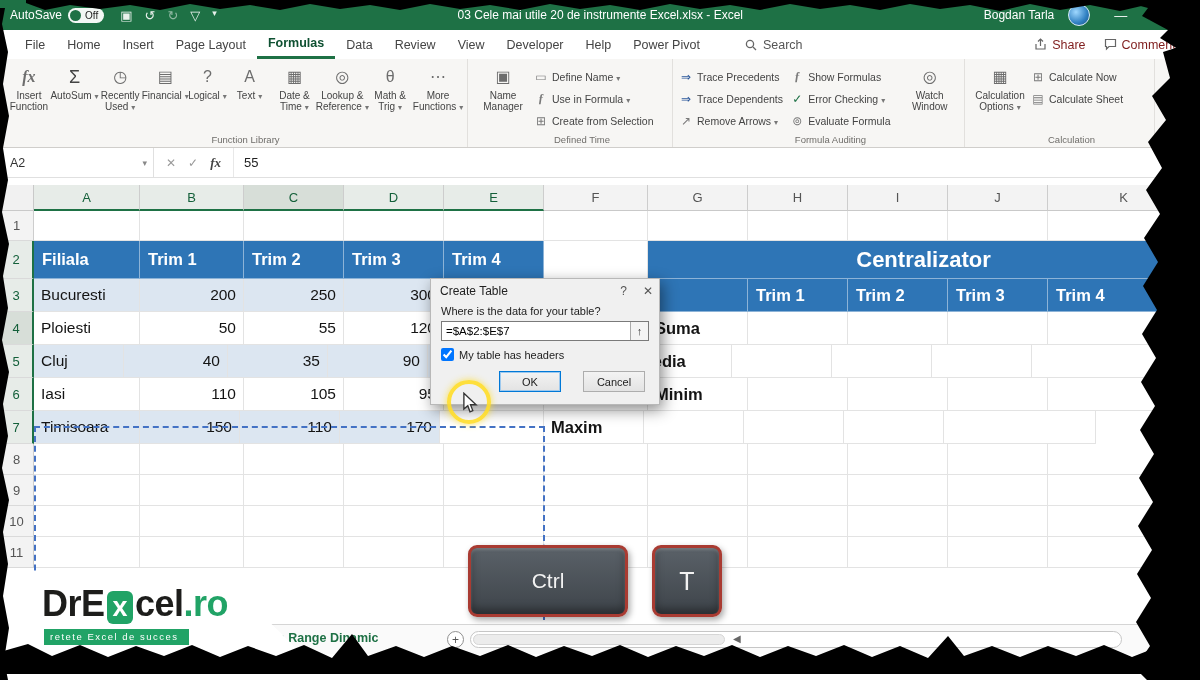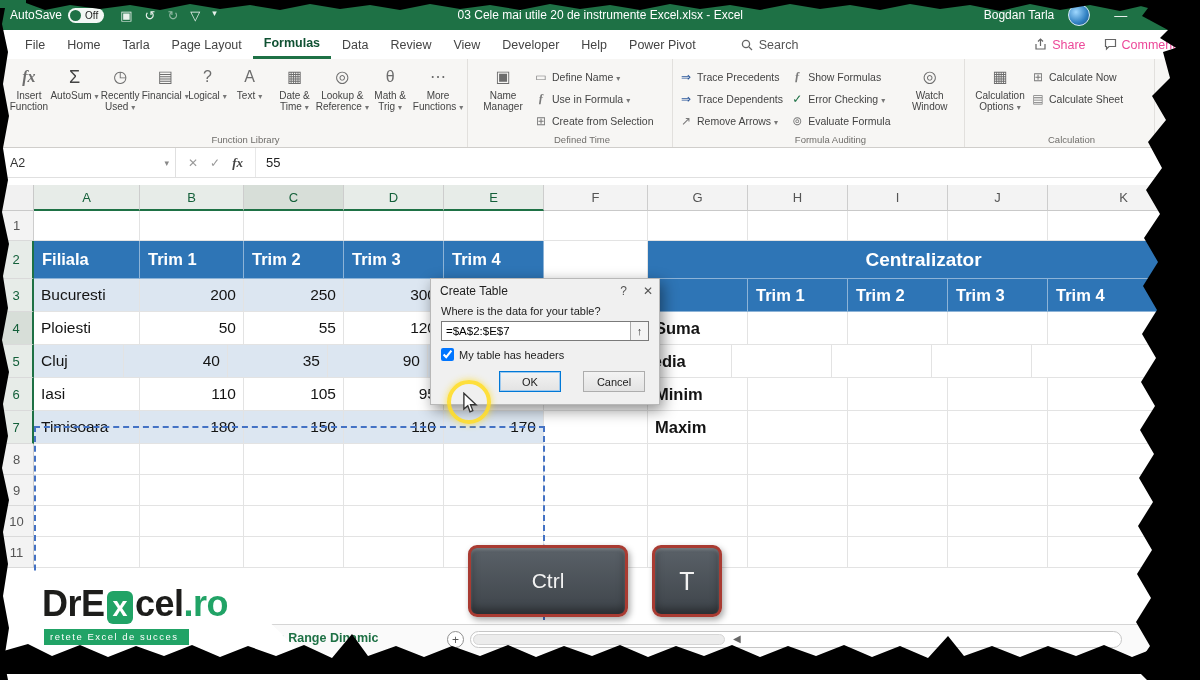--- a/index.html
+++ b/index.html
@@ -20,42 +20,42 @@
   .avatar{width:22px;height:22px;border-radius:50%;
           background:radial-gradient(circle at 35% 35%, #9fd8ff, #2f7fc1 60%, #1b4f7e);border:1px solid #d9ecf7;}
   .winbtns{display:flex;gap:22px;font-size:13px;margin-left:10px;}
 
   
   .menubar{position:absolute;left:0;top:30px;right:0;height:29px;background:#fff;
            display:flex;align-items:center;font-size:12.5px;color:#444;padding-left:14px;z-index:3;}
   .mtab{padding:0 11px;height:100%;display:flex;align-items:center;cursor:default;}
   .mtab.active{color:#0f5132;border-bottom:3px solid #1E7145;font-weight:bold;}
   .msearch{display:flex;align-items:center;gap:6px;margin-left:34px;color:#555;}
-  .mright{margin-left:auto;display:flex;align-items:flex-start;gap:18px;margin-right:18px;color:#ec4899;}
+  .mright{margin-left:auto;display:flex;align-items:flex-start;gap:18px;margin-right:18px;color:#7f1d1d;}
   .mbtn{display:flex;align-items:center;gap:5px;}
 
   
   .ribbon{position:absolute;left:0;top:59px;right:0;height:89px;background:#F7F6F4;
           border-bottom:1px solid #D0CECB;display:flex;z-index:3;}
   .rgroup{position:relative;height:100%;border-right:1px solid #E2E0DD;
           display:flex;align-items:flex-start;padding:5px 6px 16px 6px;gap:2px;}
   .glabel{position:absolute;left:0;right:0;bottom:2px;text-align:center;font-size:9.5px;color:#6f6d6a;padding-left:24px;}
   .bigbtn{display:flex;flex-direction:column;align-items:center;gap:2px;padding:2px 2px;min-width:40px;}
   .bigbtn .ic{font-size:16px;height:22px;line-height:22px;color:#6d6d6d;}
   .bigbtn .lbl{font-size:10px;line-height:1.12;text-align:center;color:#444;max-width:54px;}
   .fxi{font-style:italic;font-family:"Liberation Serif",serif;font-weight:bold;color:#444;}
   .scol{display:flex;flex-direction:column;gap:1px;margin-top:2px;}
   .rsmall{display:flex;align-items:center;gap:4px;height:21px;font-size:10.5px;color:#444;white-space:nowrap;}
   .rsmall .ic{font-size:12px;color:#7a7a7a;width:14px;text-align:center;}
   .drop::after{content:"▾";font-size:8px;margin-left:3px;color:#777;}
 
   
   .fbar{position:absolute;left:0;top:148px;right:0;height:30px;background:#fff;
         border-bottom:1px solid #E0E0E0;display:flex;align-items:stretch;z-index:3;}
-  .namebox{width:176px;border-right:1px solid #E0E0E0;display:flex;align-items:center;
+  .namebox{width:154px;border-right:1px solid #E0E0E0;display:flex;align-items:center;
            padding-left:10px;font-size:12.5px;color:#333;}
   .nb-caret{margin-left:auto;margin-right:6px;font-size:9px;color:#888;}
   .fb-icons{display:flex;align-items:center;gap:12px;padding:0 12px;border-right:1px solid #E8E8E8;
             font-size:12px;color:#9a9a9a;}
   .fb-val{display:flex;align-items:center;padding-left:10px;font-size:13px;color:#222;flex:1;}
 
   
   .gridwrap{position:absolute;left:0;top:185px;right:0;bottom:0;background:#fff;z-index:1;}
   .chrow{display:flex;}
   .corner{width:34px;height:26px;background:#F1F1F1;border-right:1px solid #C9C9C9;border-bottom:1px solid #C9C9C9;flex:none;}
@@ -68,21 +68,21 @@
         display:flex;align-items:center;justify-content:center;font-size:13px;color:#555;}
   .rowh.sel{background:#E7ECE8;border-right:2px solid #1E7145;color:#14603a;}
   .rowh.act{background:#D7DED8;}
   .cell{flex:none;height:100%;border-right:1px solid #E3E3E3;border-bottom:1px solid #E3E3E3;
         display:flex;align-items:center;font-size:15.5px;color:#141414;overflow:hidden;white-space:nowrap;background:#fff;}
   .cell.t{padding-left:7px;}
   .cell.n{justify-content:flex-end;padding-right:7px;}
   .cell.b{padding-left:7px;font-weight:bold;font-size:16.5px;}
   .cell.h{background:#2E75B6;color:#fff;font-weight:bold;font-size:16.5px;padding-left:8px;
           border-right:1px solid rgba(255,255,255,.45);border-bottom:1px solid rgba(255,255,255,.45);}
-  .cell.h.c{justify-content:center;padding-left:0;font-size:19px;}
+  .cell.h.c{justify-content:center;padding-left:0;font-size:22px;}
   .cell.band{background:#DCE6F1;}
   .ants{position:absolute;left:34px;top:241px;width:511px;height:204px;border:2px dashed #4472C4;
         pointer-events:none;z-index:5;}
 
   
   .wm{position:absolute;left:58px;top:492px;z-index:2;}
   .wm-l1{font-size:29px;font-weight:bold;color:#203864;letter-spacing:.5px;}
   .xbox{display:inline-block;background:#21A366;color:#fff;border-radius:4px;padding:0 4px;margin:0 2px;}
 
   
@@ -169,21 +169,21 @@
         <span>—</span>
         <span>□</span>
         <span>✕</span>
       </span>
     </div>
   </div>
 
   <div class="menubar">
     <span class="mtab">File</span>
     <span class="mtab">Home</span>
-    <span class="mtab">Tarla</span>
+    <span class="mtab">Insert</span>
     <span class="mtab">Page Layout</span>
     <span class="mtab active">Formulas</span>
     <span class="mtab">Data</span>
     <span class="mtab">Review</span>
     <span class="mtab">View</span>
     <span class="mtab">Developer</span>
     <span class="mtab">Help</span>
     <span class="mtab">Power Pivot</span>
     <span class="msearch">
       <svg width="12" height="12" viewBox="0 0 12 12">
@@ -437,21 +437,20 @@
           <div class="cell" style="width: 104px;"></div>
           <div class="cell b" style="width: 100px;">Minim</div>
           <div class="cell" style="width: 100px;"></div>
           <div class="cell" style="width: 100px;"></div>
           <div class="cell" style="width: 100px;"></div>
           <div class="cell" style="width: 152px;"></div>
         </div>
         <div class="grow" style="height: 33px;">
           <div class="rowh sel">7</div>
           <div class="cell t band" style="width: 106px;">Timisoara</div>
-          <div class="cell n band" style="width: 104px;">180</div>
           <div class="cell n band" style="width: 100px;">150</div>
           <div class="cell n band" style="width: 100px;">110</div>
           <div class="cell n band" style="width: 100px;">170</div>
           <div class="cell" style="width: 104px;"></div>
           <div class="cell b" style="width: 100px;">Maxim</div>
           <div class="cell" style="width: 100px;"></div>
           <div class="cell" style="width: 100px;"></div>
           <div class="cell" style="width: 100px;"></div>
           <div class="cell" style="width: 152px;"></div>
         </div>

